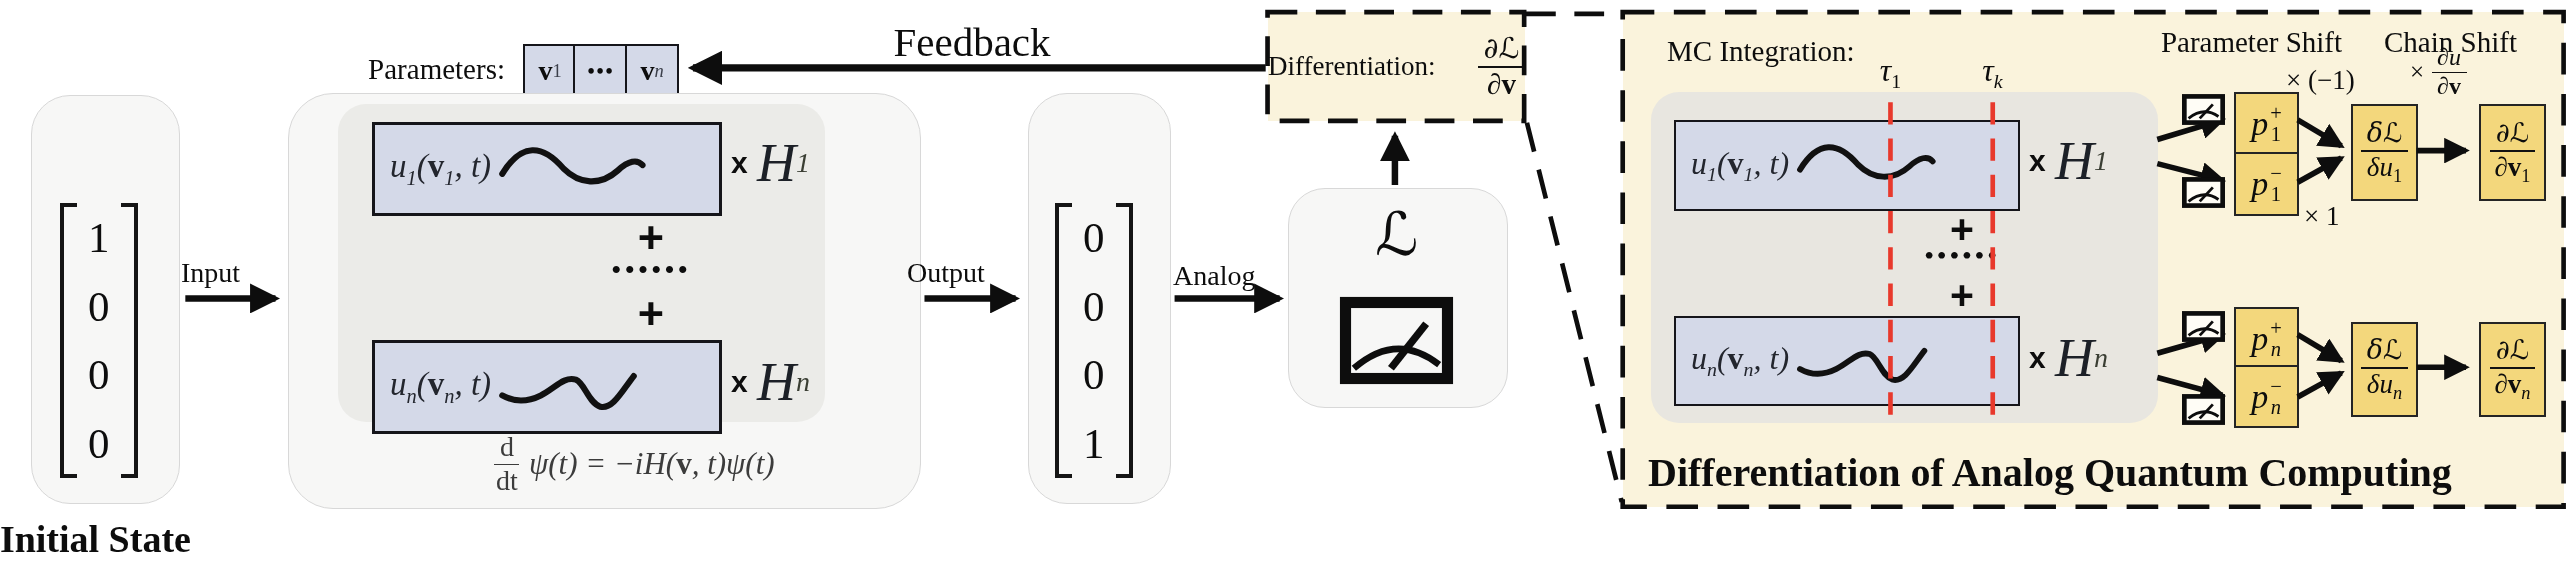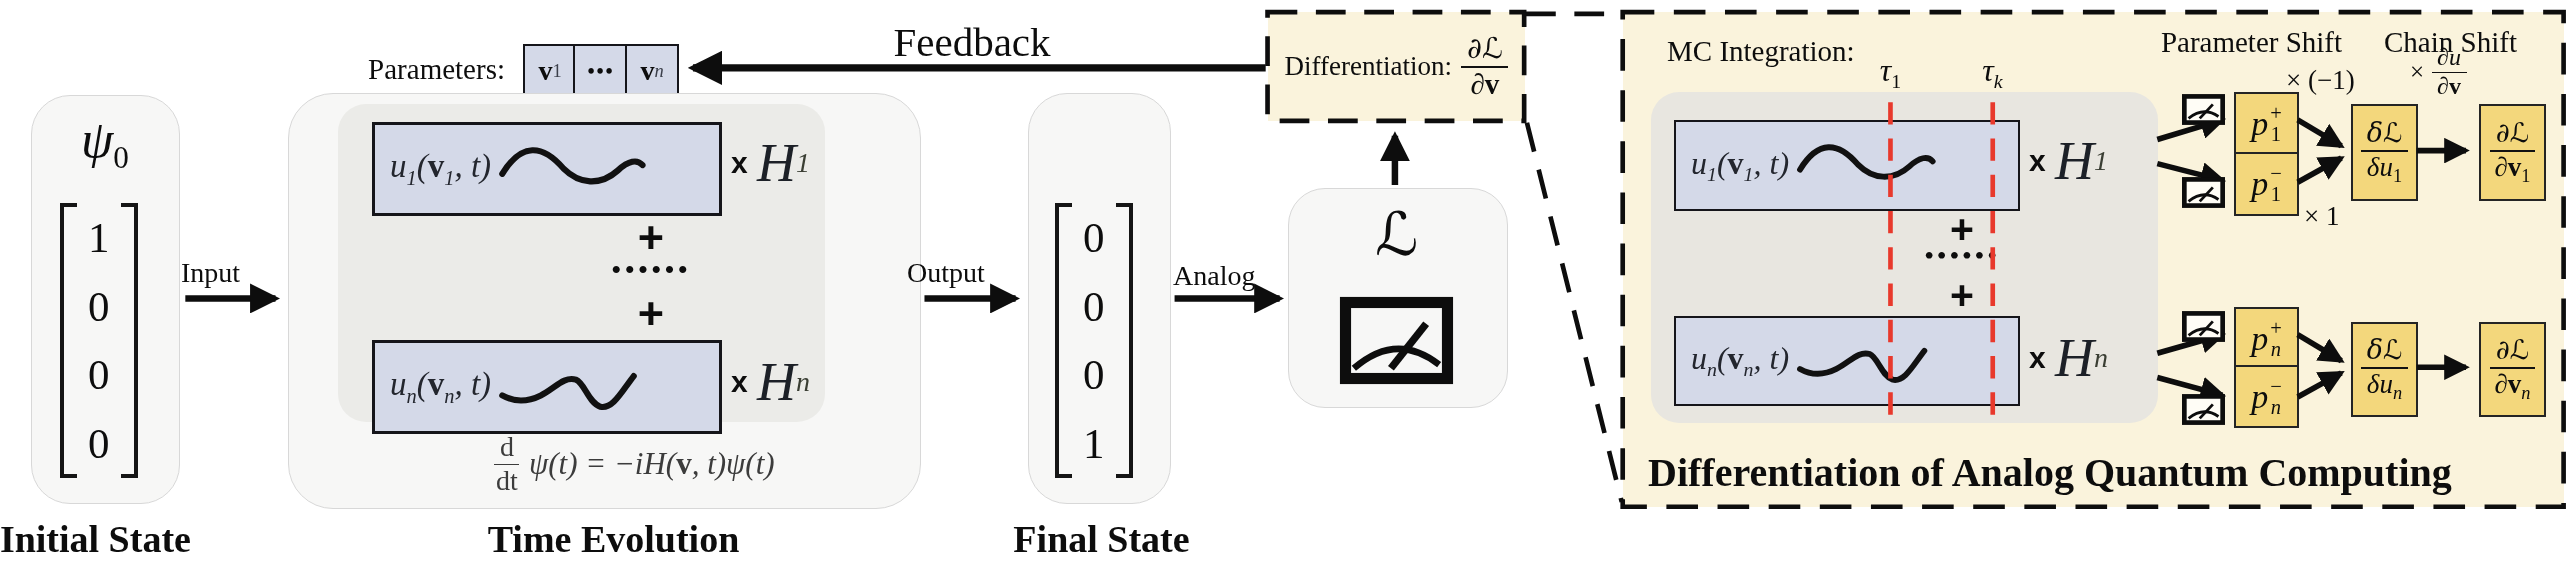--- a/index.html
+++ b/index.html
@@ -53,21 +53,21 @@
   .ann{position:absolute;font-size:27px;white-space:nowrap;}
   .chainann{position:absolute;font-size:25px;display:flex;align-items:center;gap:7.4px;font-style:italic;}
   .chainann .frac{font-size:24px;line-height:1.05;}
   .chainann .frac .num{border-bottom:1.9px solid #111;}
   
   .meter{position:absolute;z-index:60;}
   
   .ode{position:absolute;font-style:italic;font-size:31px;color:#3c3c3c;display:flex;align-items:center;justify-content:center;gap:5.6px;}
   .ode .frac{font-size:28px;font-style:normal;}
   .ode .frac .num{border-bottom:1.9px solid #3c3c3c;}
-  #diff-box{position:absolute;display:flex;align-items:center;justify-content:center;gap:9.3px;font-size:27px;}
+  #diff-box{position:absolute;display:flex;align-items:center;justify-content:space-between;gap:9.3px;font-size:27px;}
   #diff-box .frac{font-size:29px;font-style:italic;}
   svg.overlay{position:absolute;left:0;top:0;z-index:50;pointer-events:none;}
   .losssym{position:absolute;font-style:italic;font-size:60px;text-align:center;font-family:"DejaVu Serif","DejaVu Sans",serif;}
   .scriptL{font-family:"DejaVu Serif","DejaVu Sans",serif;}
 </style>
 </head>
 <body>
 
 <div id="stage">
 
@@ -79,23 +79,20 @@
   <div class="pcell" style="left:573px;top:44px;width:52px;height:50px;font-size:20.5px;letter-spacing:1.9px;">
     <span>•••</span>
   </div>
   <div class="pcell" style="left:625px;top:44px;width:50px;height:50px;">
     <span>v</span>
       <sub style="font-style:italic;">n</sub>
   </div>
   <div class="abs" style="left:879px;top:18px;width:186px;font-size:41px;text-align:center;">Feedback</div>
 
   <div class="card" style="left:31px;top:95px;width:147px;height:407px;"></div>
-  <div class="psi" style="left:42px;top:110px;width:126px;">
-    <span>ψ</span><sub style="font-style:normal;">0</sub>
-  </div>
   <div class="vec" style="left:60px;top:203px;height:275px;">
     <div class="vbrL"></div>
     <div class="vdigits">
       <div>1</div>
       <div>0</div>
       <div>0</div>
       <div>0</div>
     </div>
     <div class="vbrR"></div>
   </div>
@@ -134,36 +131,34 @@
       <sub style="font-style:italic;">n</sub>
   </div>
 
   <div class="ode" style="left:372px;top:432px;width:521px;">
     <span class="frac">
         <span class="num">d</span>
         <span class="den">dt</span>
       </span>
     <span><span>ψ(t) = −iH(</span><span class="boldv">v</span><span>, t)ψ(t)</span></span>
   </div>
-  <div class="caption" style="left:446px;top:517px;width:335px;">Time Evolution</div>
 
   <div class="arrow-label" style="left:907px;top:257px;width:112px;">Output</div>
 
   <div class="card" style="left:1028px;top:93px;width:141px;height:409px;"></div>
   <div class="vec" style="left:1055px;top:203px;height:275px;">
     <div class="vbrL"></div>
     <div class="vdigits">
       <div>0</div>
       <div>0</div>
       <div>0</div>
       <div>1</div>
     </div>
     <div class="vbrR"></div>
   </div>
-  <div class="caption" style="left:1004px;top:517px;width:195px;">Final State</div>
 
   <div class="arrow-label" style="left:1173px;top:260px;width:130px;">Analog</div>
 
   <div class="card" style="left:1288px;top:188px;width:218px;height:218px;border-radius:37px;"></div>
   <div class="losssym" style="left:1339px;top:199px;width:115px;">ℒ</div>
   <div class="meter" style="left:1339px;top:296px;">
     <svg width="115" height="89" viewBox="0 0 124 96">
       <rect x="7" y="7" width="110" height="82" fill="#f7f7f6" stroke="#0d0d0d" stroke-width="12"></rect>
       <path d="M16,78 Q62,38 108,74" fill="none" stroke="#0d0d0d" stroke-width="7"></path>
       <line x1="56" y1="78" x2="94" y2="30" stroke="#0d0d0d" stroke-width="8"></line>

